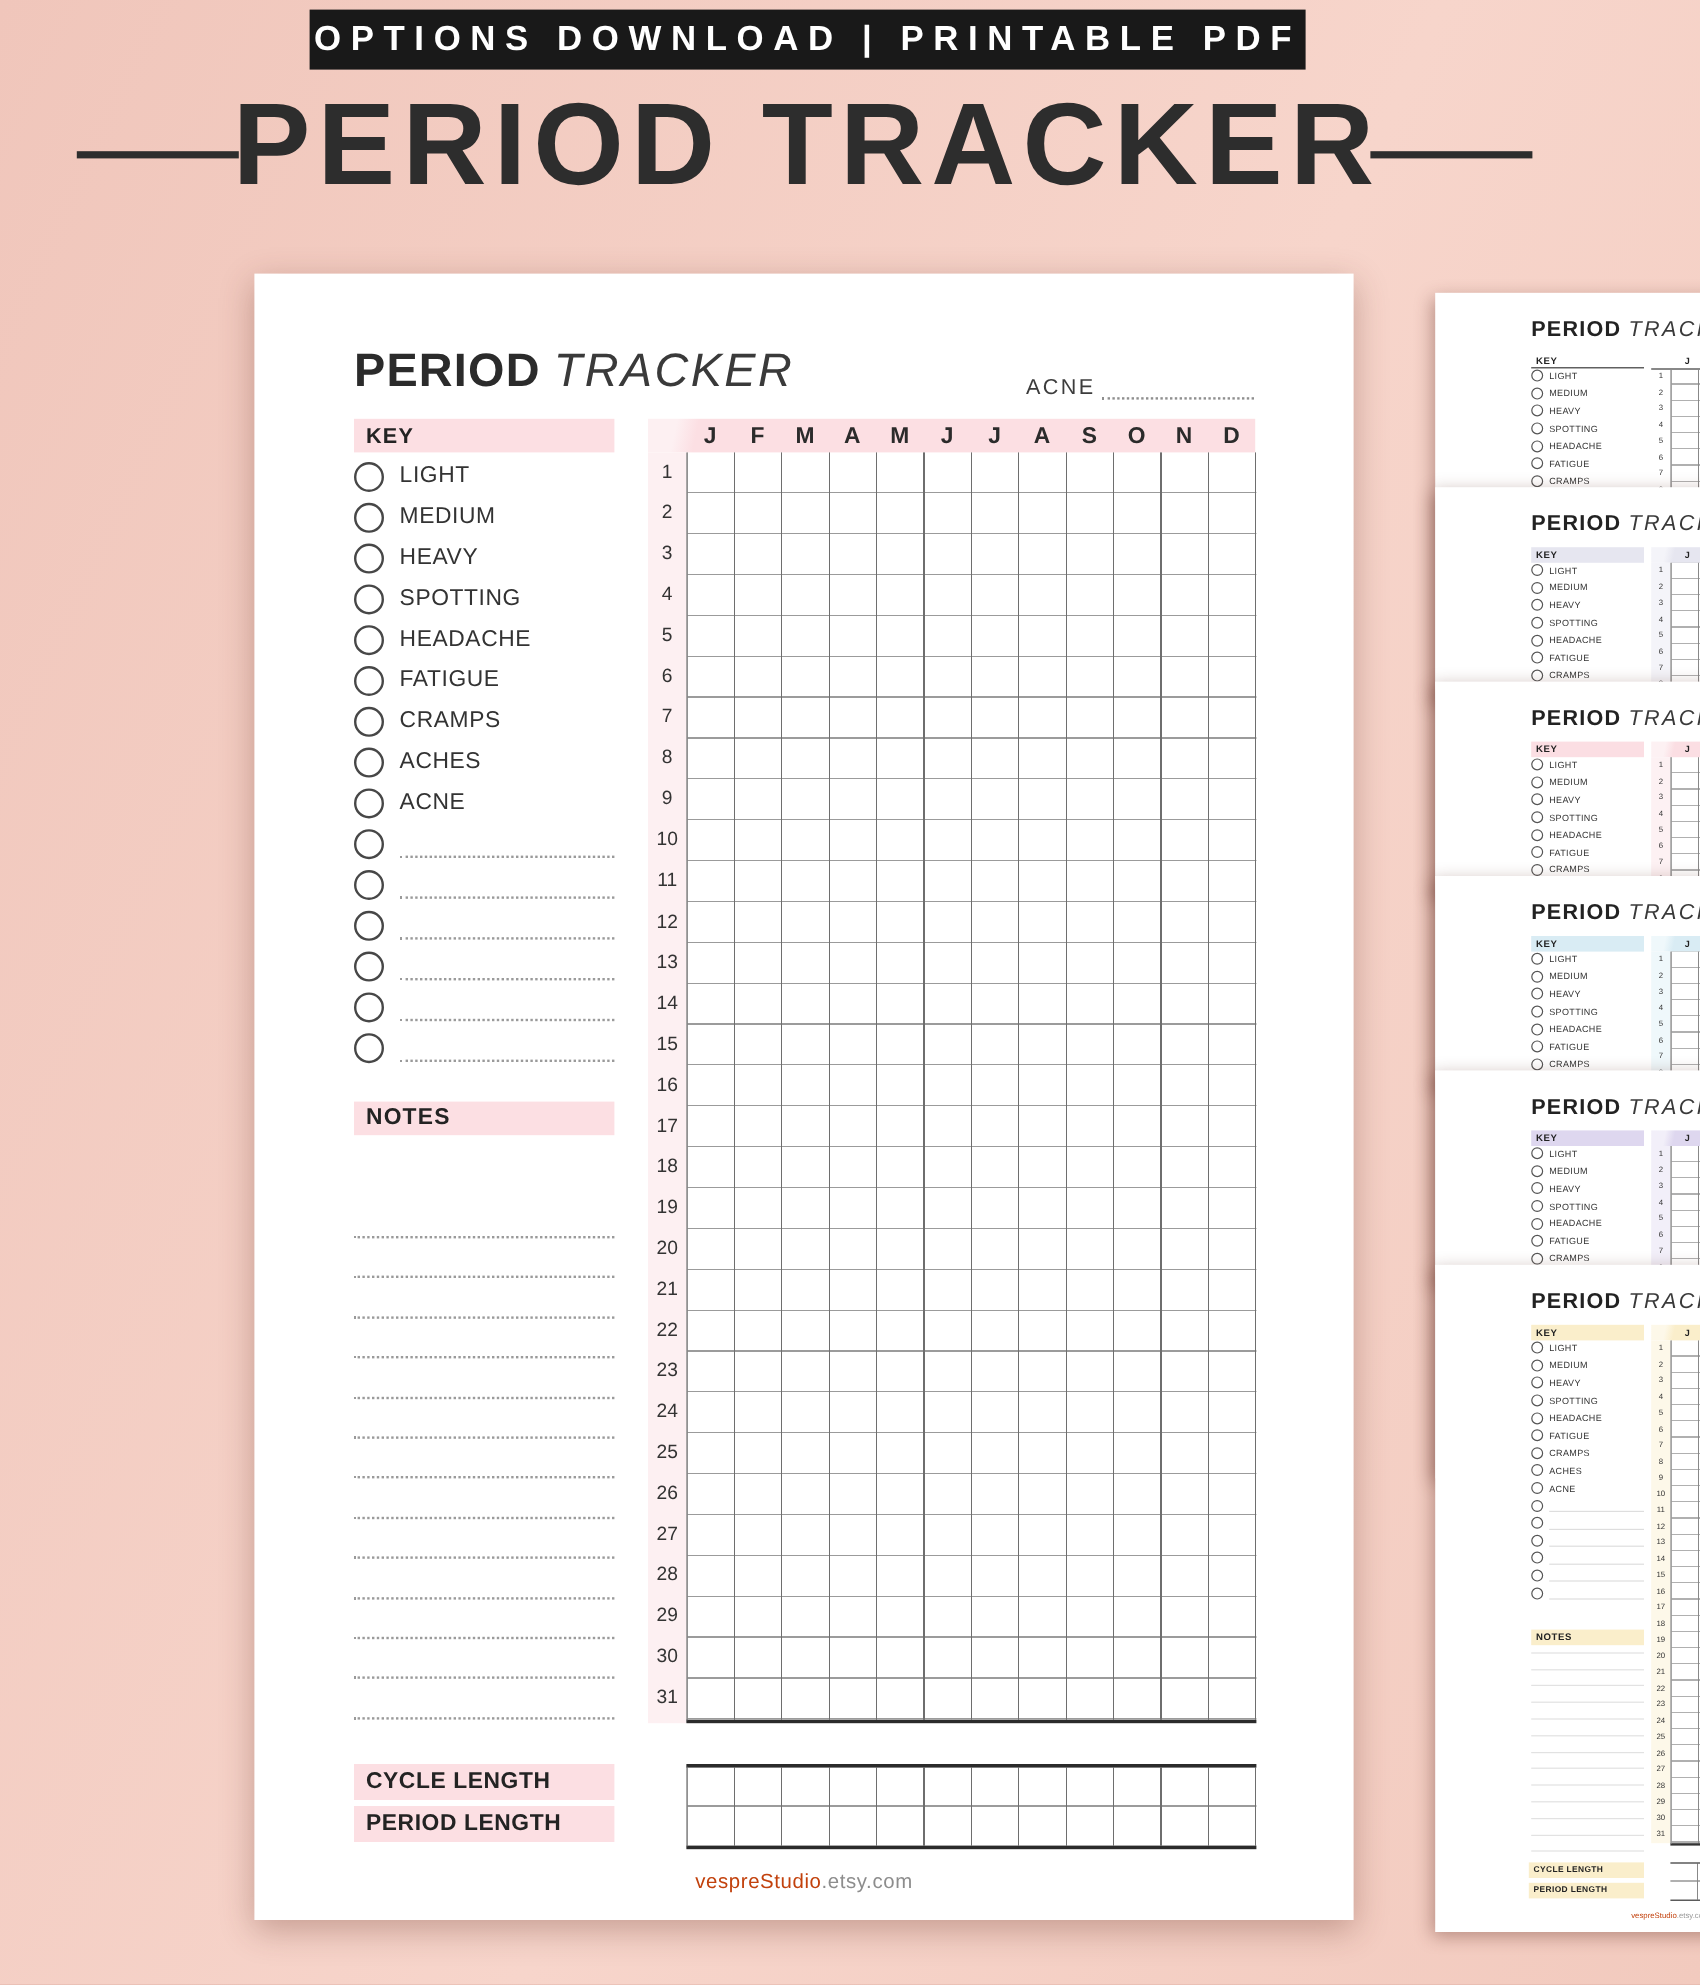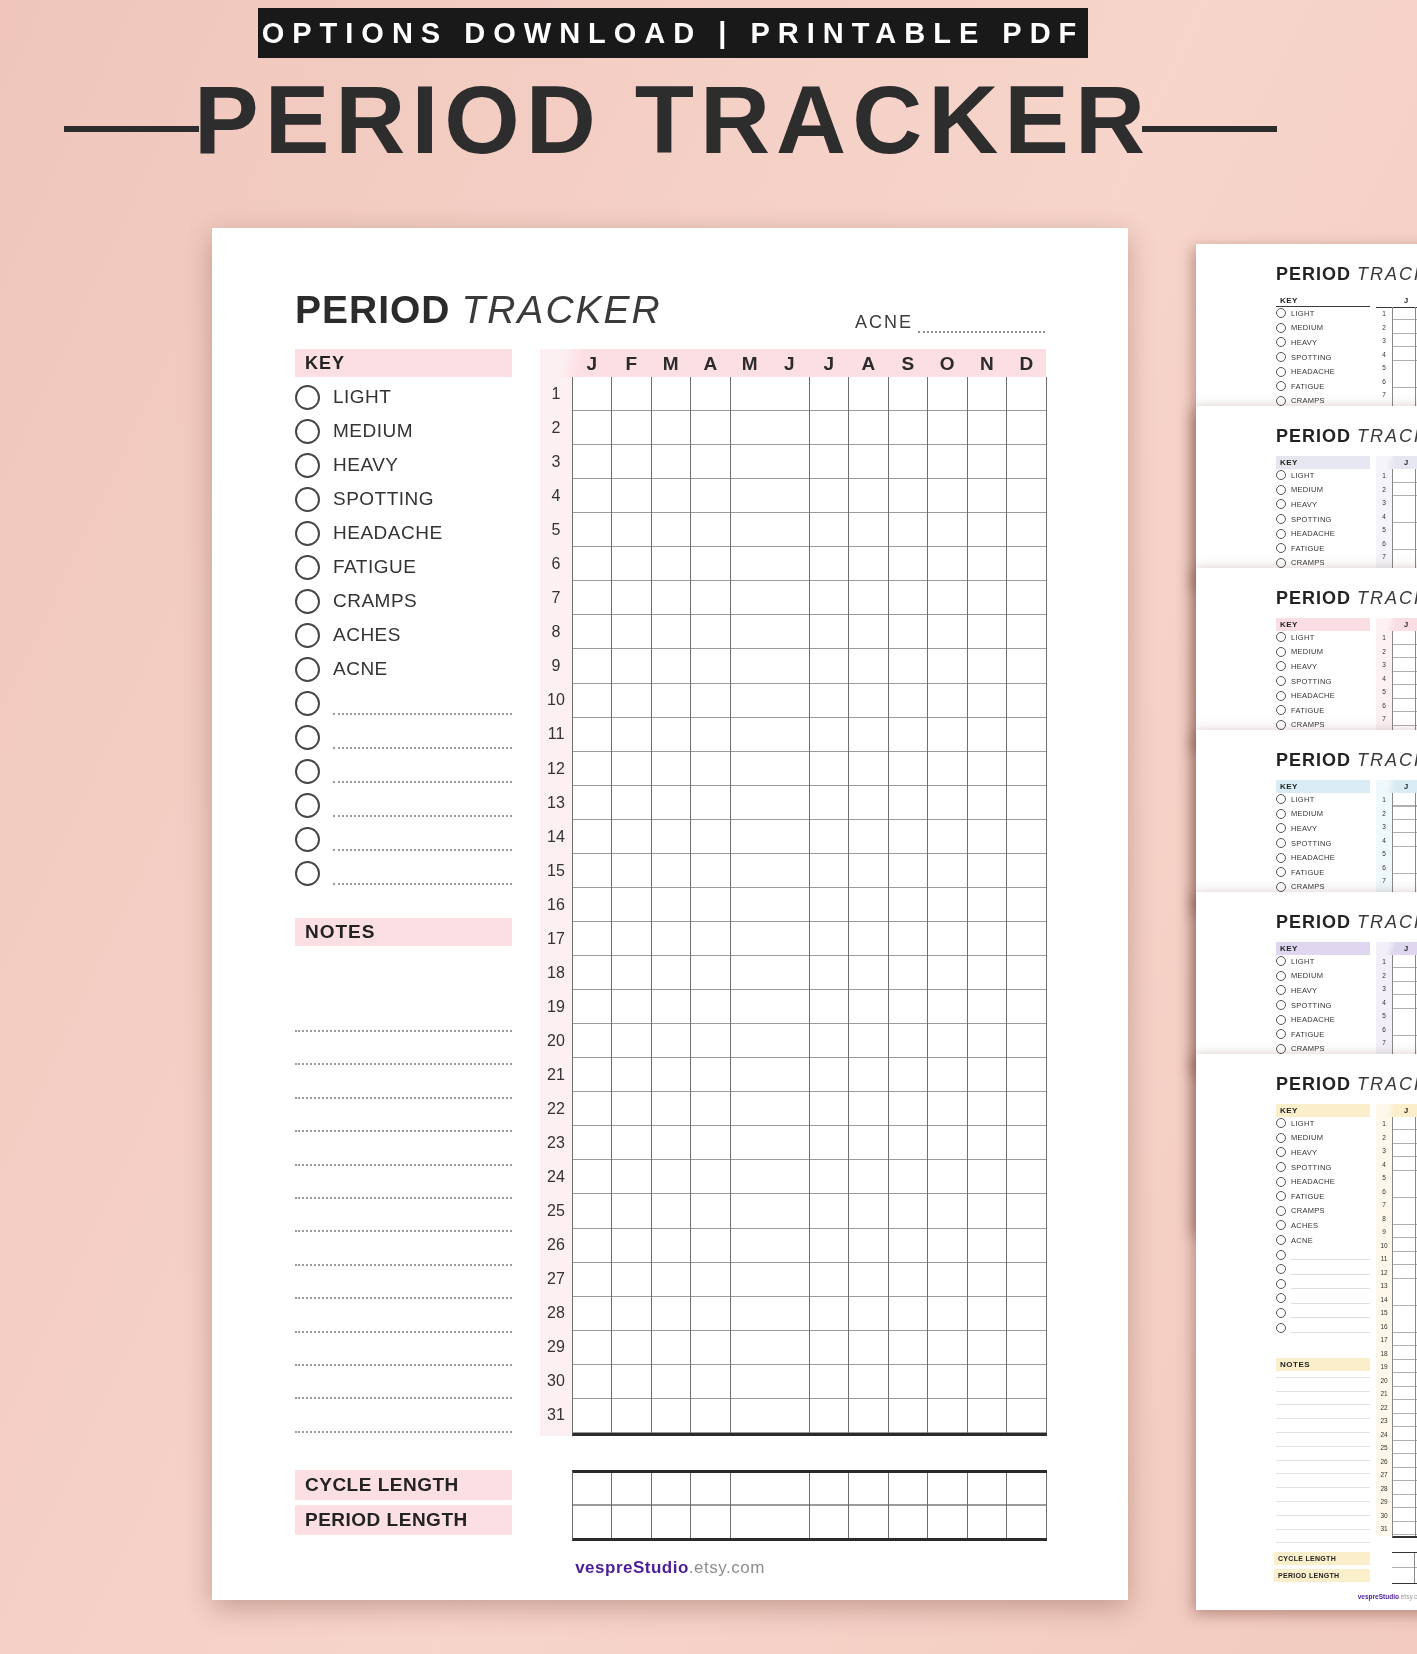--- a/index.html
+++ b/index.html
@@ -54,21 +54,21 @@
     background-image:
       repeating-linear-gradient(to right,transparent 0,transparent 38.5px,#6e6e6e 38.5px,#6e6e6e 39.5px),
       repeating-linear-gradient(to bottom,transparent 0,transparent 33.06px,#9b9b9b 33.06px,#9b9b9b 34.06px);}
   .mini-grid{position:absolute;left:360px;top:1242px;width:474px;height:65px;
     border-top:3px solid #2b2b2b;border-bottom:3px solid #2b2b2b;border-left:1px solid #6e6e6e;
     background-image:
       repeating-linear-gradient(to right,transparent 0,transparent 38.5px,#6e6e6e 38.5px,#6e6e6e 39.5px),
       linear-gradient(to bottom,transparent 0,transparent 31.5px,#9b9b9b 31.5px,#9b9b9b 33px,transparent 33px);}
   .sheet-footer{position:absolute;left:0;top:1330px;width:916px;text-align:center;
     font-size:17px;color:#8d8d8d;letter-spacing:.5px;}
-  .footer-brand{color:#4c1d95;font-weight:bold;}
+  .footer-brand{color:#c2410c;font-weight:normal;}
   
   .thumb-page{position:absolute;left:1196px;width:393px;background:#fff;
     box-shadow:-3px 4px 14px rgba(90,40,30,.4);}
   .t-title{position:absolute;left:80px;top:20px;font-size:18px;color:#222;white-space:nowrap;}
   .t-band{position:absolute;display:flex;align-items:center;box-sizing:border-box;
     font-weight:bold;color:#232323;}
   .t-key-band{left:80px;top:50px;width:94px;height:13px;padding-left:4px;
     font-size:8px;letter-spacing:.5px;}
   .t-outlined{background:transparent !important;border-bottom:1.5px solid #3a3a3a;}
   .t-key-list{position:absolute;left:80px;top:62px;width:94px;}

